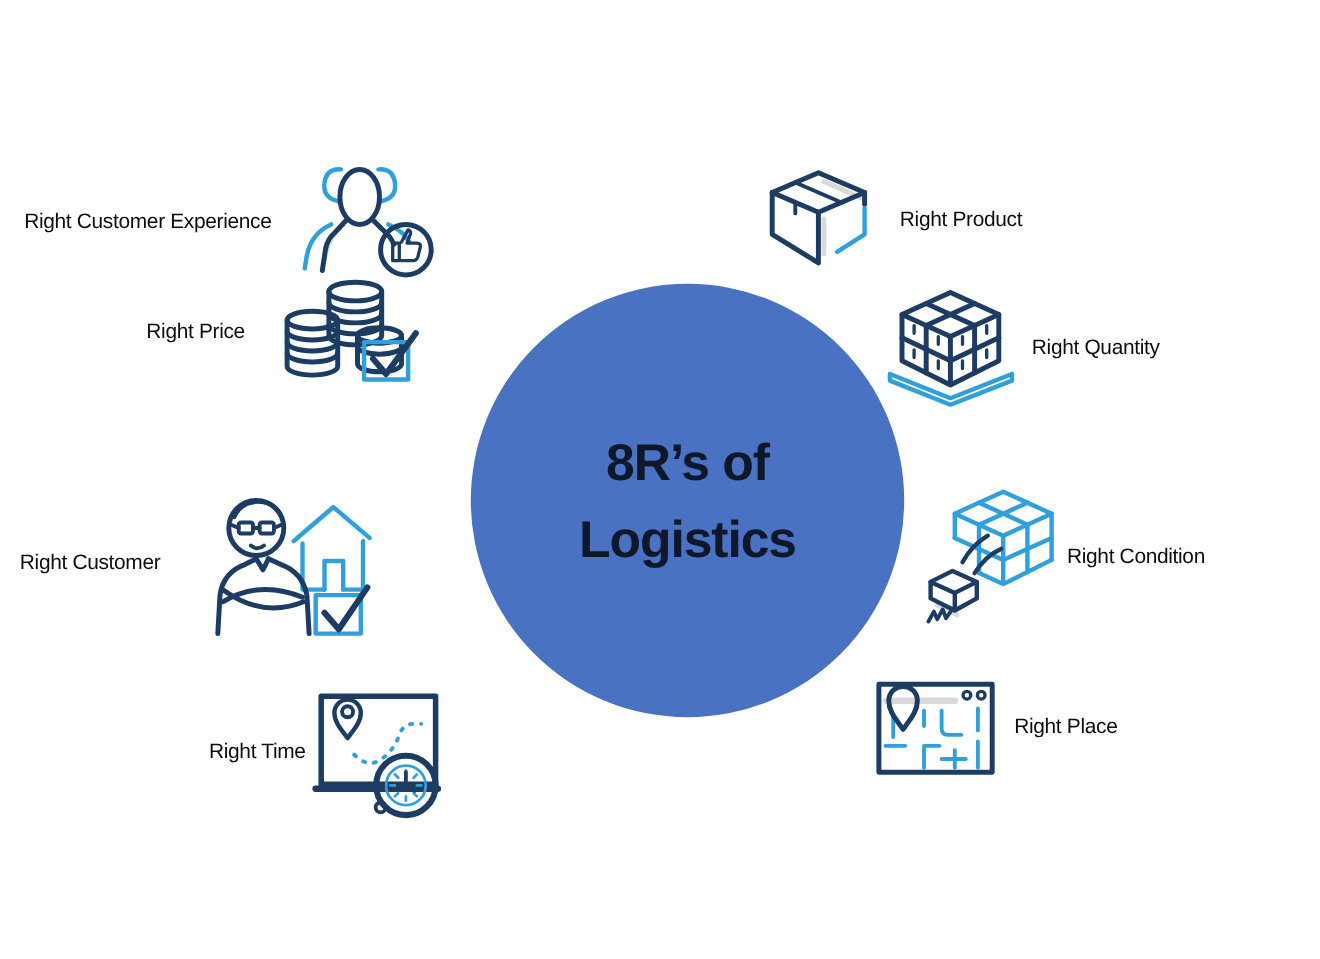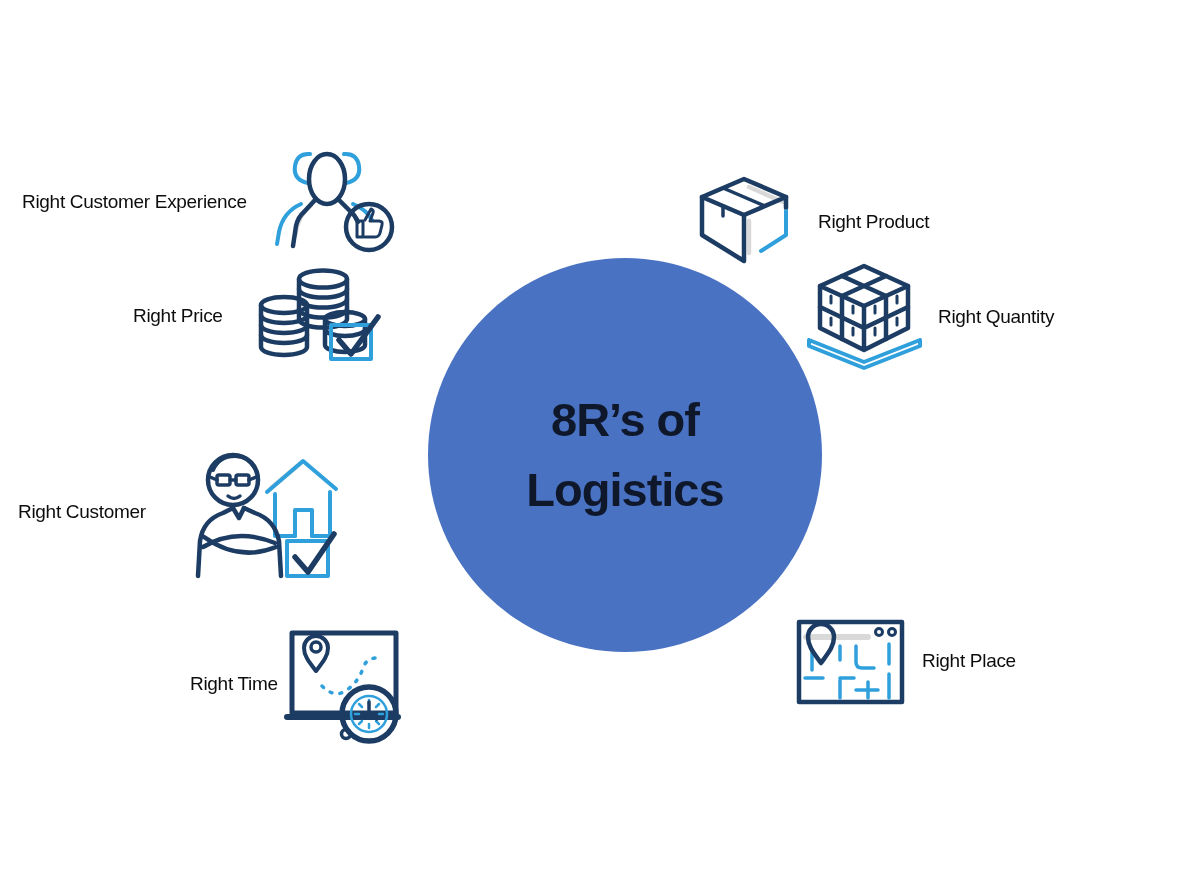--- a/index.html
+++ b/index.html
@@ -58,21 +58,21 @@
         <ellipse class="sd" cx="62" cy="29" rx="18" ry="25"></ellipse>
         <path class="sd" d="M50 50 L39 62 Q33 67 31 76 L28 96"></path>
         <path class="sd" d="M74 50 L85 61 Q90 65 93 72"></path>
         <circle class="sd fw" cx="104" cy="77" r="23"></circle>
         <rect class="sd" x="92" y="71" width="6" height="16" style="stroke-width:3"></rect>
         <path class="sd" d="M100 87 h10 q4 0 5 -4 l2 -8 q1 -4 -3 -4 h-9 l3 -8 q1 -3 -2 -4 l-6 11" style="stroke-width:3"></path>
       </svg>
     </span>
   </div>
 
-  <div class="item" style="left:133px;top:267px;gap:34px;">
+  <div class="item" style="left:133px;top:253px;gap:34px;">
     <span class="label">Right Price</span>
     <span class="ic">
       <svg viewBox="0 0 130 96" width="130" height="96">
         <path class="sd fw" d="M42 12 a24 8.5 0 0 1 48 0 V52 a24 8.5 0 0 1 -48 0 Z"></path>
         <path class="sd" d="M42 12 a24 8.5 0 0 0 48 0"></path>
         <path class="sd" d="M42 22 a24 8.5 0 0 0 48 0 M42 32 a24 8.5 0 0 0 48 0 M42 42 a24 8.5 0 0 0 48 0"></path>
         <path class="sd fw" d="M4 38 a23 8 0 0 1 46 0 V80 a23 8 0 0 1 -46 0 Z"></path>
         <path class="sd" d="M4 38 a23 8 0 0 0 46 0"></path>
         <path class="sd" d="M4 48 a23 8 0 0 0 46 0 M4 58 a23 8 0 0 0 46 0 M4 68 a23 8 0 0 0 46 0"></path>
         <path class="sd fw" d="M68 52 a20 7 0 0 1 40 0 V78 a20 7 0 0 1 -40 0 Z"></path>
@@ -124,21 +124,21 @@
         <circle class="sd fw" cx="83" cy="89" r="27" style="stroke-width:5.5"></circle>
         <circle class="sl" cx="83" cy="89" r="18" style="stroke-width:2.5"></circle>
         <path class="sl" d="M83 75 v4 M83 99 v4 M69 89 h4 M93 89 h4 M73 79 l3 3 M90 96 l3 3 M93 79 l-3 3 M76 96 l-3 3" style="stroke-width:2.5"></path>
         <path class="sd" d="M83 90 V77 M83 90 l8 4" style="stroke-width:3.5"></path>
         <circle class="fd" cx="83" cy="90" r="2.5"></circle>
         <circle class="sd fw" cx="60" cy="109" r="4.5" style="stroke-width:3.5"></circle>
       </svg>
     </span>
   </div>
 
-  <div class="item" style="left:697px;top:175px;gap:26px;">
+  <div class="item" style="left:697px;top:153px;gap:26px;">
     <span class="ic">
       <svg viewBox="0 0 95 92" width="95" height="92">
         <path class="sg" d="M52 12 L86 27 M52 46 V78"></path>
         <path class="sd" d="M47 4 L89 22 L47 40 L5 22 Z"></path>
         <path class="sd" d="M5 22 V60 L47 86 V40"></path>
         <path class="sd" d="M89 22 V33"></path>
         <path class="sd" d="M26 13 L68 31 M26 31 V41" style="stroke-width:3.5"></path>
         <path class="sl" d="M89 36 V60 L64 76"></path>
       </svg>
     </span>
@@ -153,20 +153,38 @@
         <path class="sd" d="M39 14 L83 34 M83 14 L39 34"></path>
         <path class="sd" d="M17 24 V66 L61 88 V44 M105 24 V66 L61 88"></path>
         <path class="sd" d="M39 34 V77 M83 34 V77"></path>
         <path class="sd" d="M17 45 L61 66 L105 45"></path>
         <path class="sd" d="M28 34 v7 M50 44 v7 M72 44 v7 M94 34 v7 M28 56 v7 M50 66 v7 M72 66 v7 M94 56 v7" style="stroke-width:3"></path>
       </svg>
     </span>
     <span class="label">Right Quantity</span>
   </div>
 
+  <div class="item" style="left:842px;top:443px;gap:8px;">
+    <span class="ic">
+      <svg viewBox="0 0 120 126" width="120" height="126">
+        <path class="sl" d="M70 4 L114 24 L70 44 L26 24 Z"></path>
+        <path class="sl" d="M48 14 L92 34 M92 14 L48 34"></path>
+        <path class="sl" d="M26 24 V46 M48 34 V77"></path>
+        <path class="sl" d="M26 46 L70 66 L114 46"></path>
+        <path class="sl" d="M70 44 V88 M48 78 L70 88 L114 66"></path>
+        <path class="sl" d="M114 24 V66 M92 34 V77"></path>
+        <path class="sd" d="M56 44 Q42 52 33 68 M68 56 Q54 62 44 78" style="stroke-width:4"></path>
+        <path class="sg" d="M10 107 L28 116"></path>
+        <path class="sd" d="M24 76 L46 86 L26 96 L4 86 Z" style="stroke-width:4"></path>
+        <path class="sd" d="M4 86 V101 L26 112 V96 M46 86 V101 L26 112" style="stroke-width:4"></path>
+        <path class="sd" d="M2 122 L7 113 L10 120 L15 111 L18 119 L23 112" style="stroke-width:3.5"></path>
+      </svg>
+    </span>
+    <span class="label">Right Condition</span>
+  </div>
 
   <div class="item" style="left:772px;top:616px;gap:16px;margin-left:24px;">
     <span class="ic">
       <svg viewBox="0 0 110 89" width="110" height="89">
         <rect class="sd" x="3" y="6" width="103" height="80"></rect>
         <path class="sg" d="M10 21 H72" style="stroke-width:6"></path>
         <circle class="sd fw" cx="83" cy="16" r="3.5" style="stroke-width:3"></circle>
         <circle class="sd fw" cx="96" cy="16" r="3.5" style="stroke-width:3"></circle>
         <path class="sl" d="M16 34 V54 M9 62 H27 M44 30 V44 M60 30 V46 Q60 52 66 52 H78 M44 62 H58 M44 64 V82 M72 66 V82 M93 28 V48 M93 58 V82 M82 74 H60" style="stroke-width:3.5"></path>
         <circle class="fd" cx="48" cy="38" r="2"></circle>

